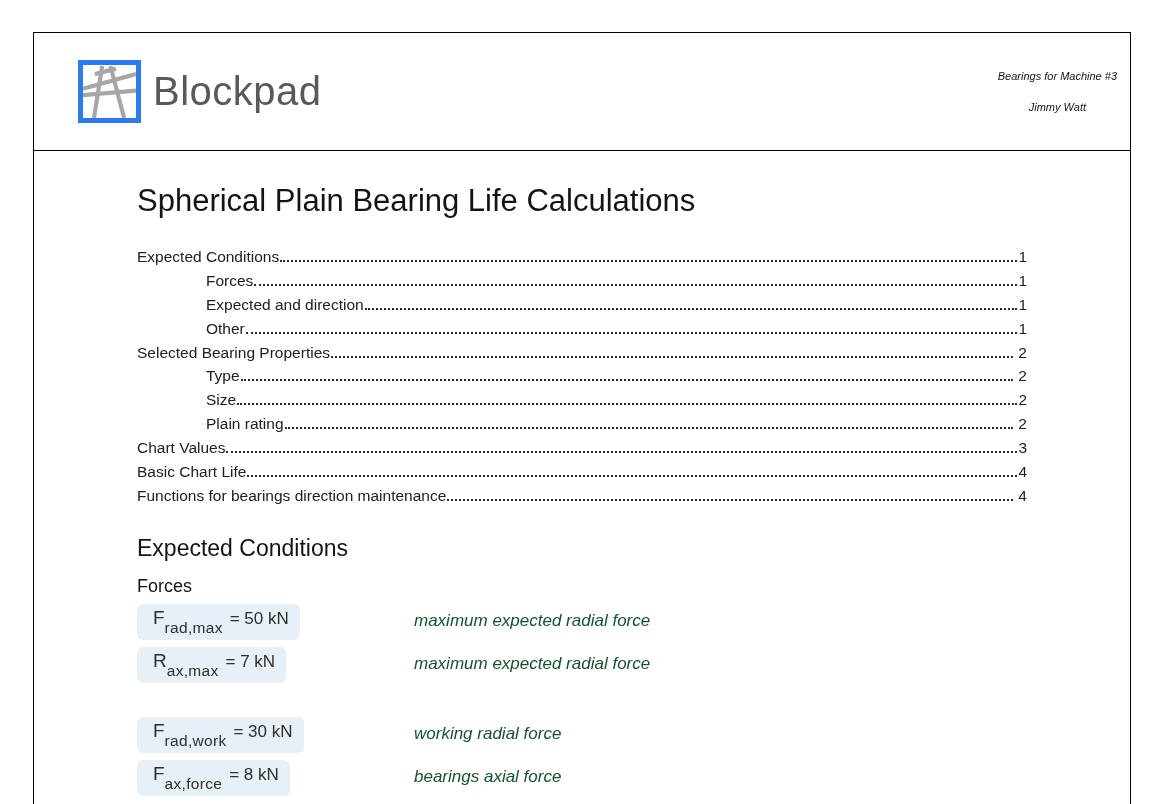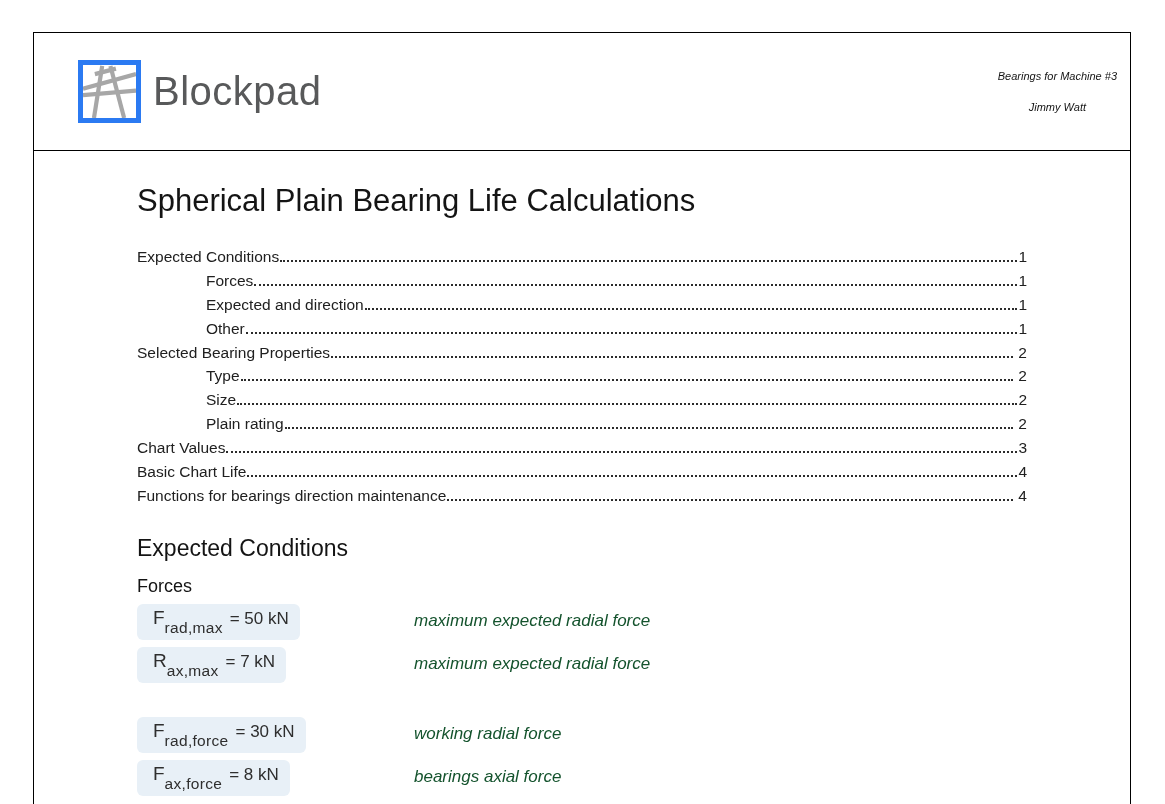--- a/index.html
+++ b/index.html
@@ -223,21 +223,21 @@
 
       <div class="formula-row">
         <div class="formula-cell">
           <span class="fbox"><span class="fvar">R</span><span class="fsub">ax,max</span><span class="fval">= 7 kN</span></span>
         </div>
         <div class="fdesc">maximum expected radial force</div>
       </div>
 
       <div class="formula-row group-gap">
         <div class="formula-cell">
-          <span class="fbox"><span class="fvar">F</span><span class="fsub">rad,force</span><span class="fval">= 30 kN</span></span>
+          <span class="fbox"><span class="fvar">F</span><span class="fsub">rad,work</span><span class="fval">= 30 kN</span></span>
         </div>
         <div class="fdesc">working radial force</div>
       </div>
 
       <div class="formula-row">
         <div class="formula-cell">
           <span class="fbox"><span class="fvar">F</span><span class="fsub">ax,force</span><span class="fval">= 8 kN</span></span>
         </div>
         <div class="fdesc">bearings axial force</div>
       </div>

